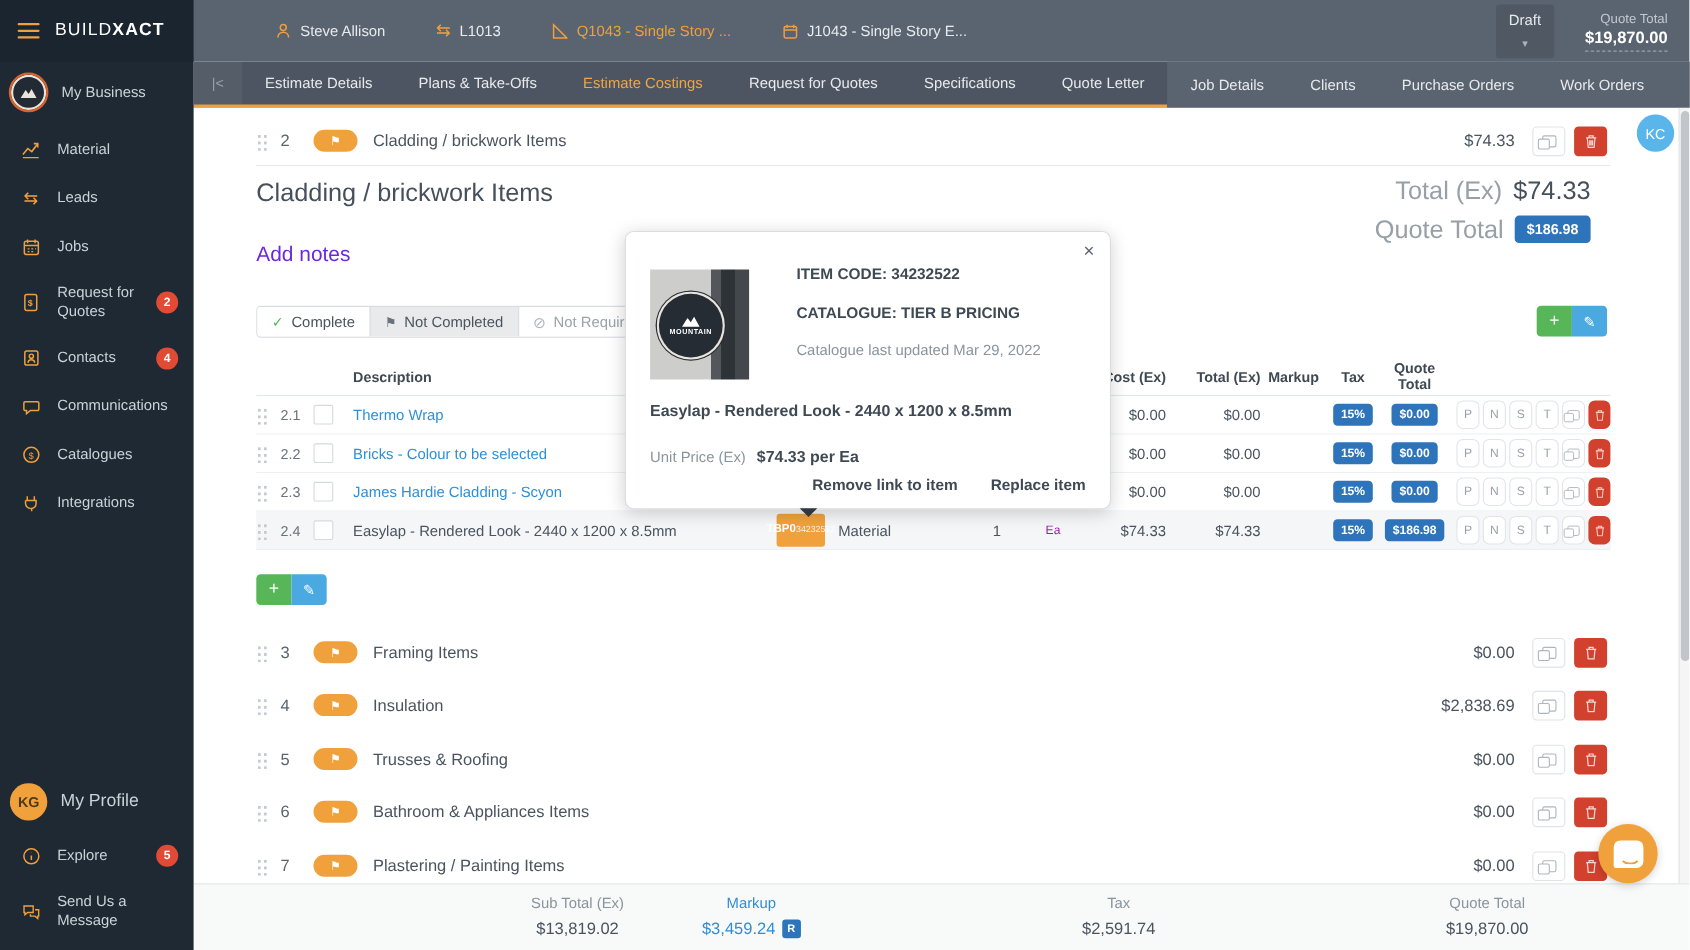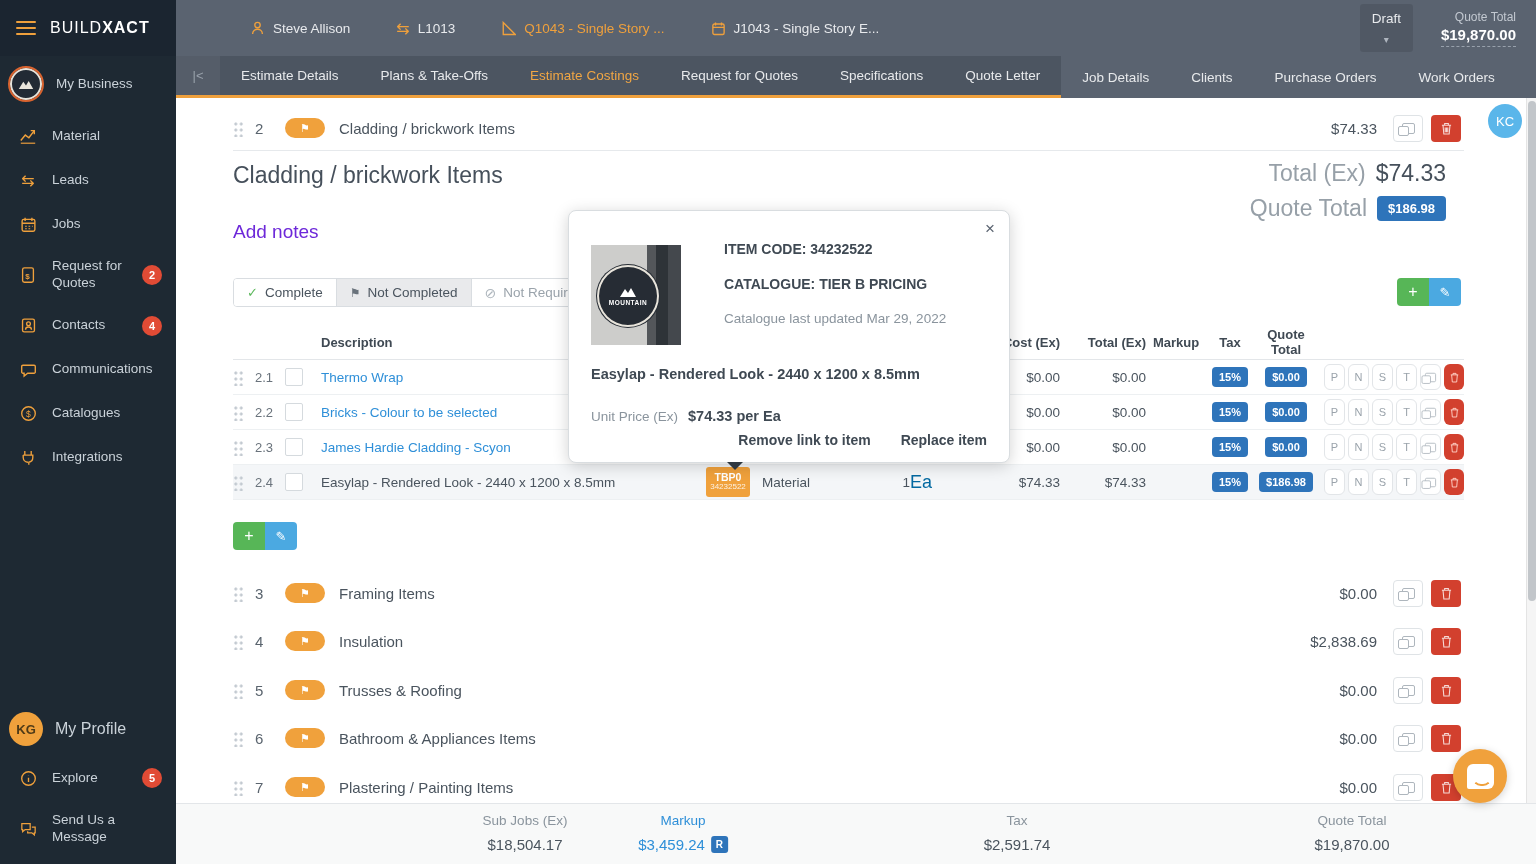--- a/index.html
+++ b/index.html
@@ -89,36 +89,36 @@
 
   
   .ttable { position:absolute; left:57px; top:228px; width:1231px; }
   .trow { display:flex; align-items:center; height:35px; border-bottom:1px solid #EDF0F2; }
   .trow.head { height:34px; border-bottom:1px solid #E3E6E9; }
   .trow.hl { background:#F4F6F8; }
   .c-drag{width:22px;display:flex;} .c-num{width:30px;font-size:13px;color:#6A737C;}
   .c-check{width:36px;} .c-desc{flex:1; font-size:13.5px; overflow:hidden; white-space:nowrap;}
   .c-tag{width:56px;} .c-type{width:100px;font-size:13.5px;color:#4A545E;}
   .c-qty{width:48px;text-align:right;font-size:13.5px;color:#4A545E;}
-  .c-uom{width:60px;font-size:18px;color:#0369a1;padding-right:6px;}
+  .c-uom{width:60px;text-align:right;font-size:11px;color:#a21caf;padding-right:6px;}
   .c-unit{width:90px;text-align:right;font-size:13.5px;color:#4A545E;}
   .c-total{width:86px;text-align:right;font-size:13.5px;color:#4A545E;}
   .c-markup{width:60px;text-align:center;}
   .c-tax{width:48px;display:flex;justify-content:center;}
   .c-quote{width:64px;display:flex;justify-content:center;}
   .c-act{width:146px;display:flex;gap:3px;justify-content:flex-end;align-items:center;}
   .hd { font-size:13px; color:#3F4953; font-weight:bold; }
   .hd-2l { line-height:1.15; text-align:center; }
   .checkbox { width:18px; height:18px; border:1px solid #D5DADE; border-radius:2px; background:#fff; cursor:pointer;}
   .desc-link { color:#2E8FD8; cursor:pointer; }
   .desc-plain { color:#4A545E; }
   .badge-sm { background:#2E74BA; color:#fff; font-size:11px; font-weight:bold; padding:4px 7px; border-radius:4px; cursor:pointer; white-space:nowrap;}
   .act-btn { width:21px; height:26px; border:1px solid #E2E5E8; border-radius:6px; background:#fff; font-size:11px; color:#9AA3AB; cursor:pointer; display:flex; align-items:center; justify-content:center; font-family:"Liberation Sans",sans-serif;}
   .act-del { width:20px; height:26px; border:none; border-radius:6px; background:#D2402E; cursor:pointer; display:flex; align-items:center; justify-content:center;}
-  .item-tag { width:44px; height:30px; background:#F0A13C; border-radius:3px; color:#fff; display:flex; flex-direction:column; align-items:center; justify-content:center; line-height:1.1; cursor:pointer;}
+  .item-tag { width:44px; height:30px; background:#F0A13C; border-radius:3px; color:#fff; display:flex; flex-direction:row; align-items:center; justify-content:center; line-height:1.1; cursor:pointer;}
   .item-tag .t1 { font-size:10.5px; font-weight:bold; }
   .item-tag .t2 { font-size:8px; color:rgba(255,255,255,.85); }
 
   
   .popup { position:absolute; left:392px; top:112px; width:442px; height:253px; background:#fff; border:1px solid #D9DDE0; border-radius:8px; box-shadow:0 3px 16px rgba(0,0,0,.18); z-index:40; }
   .popup-close { position:absolute; top:8px; right:14px; font-size:17px; color:#5A6370; cursor:pointer; }
   .popup-img { position:absolute; left:22px; top:34px; width:90px; height:100px; background:linear-gradient(90deg,#CDCDCB 0 62%, #53565A 62% 72%, #2E3338 72% 86%, #44484D 86% 100%); }
   .popup-logo { position:absolute; left:6px; top:20px; width:62px; height:62px; border-radius:50%; background:#262C34; box-shadow:inset 0 0 0 2px #E8E4DB, 0 0 0 1px #262C34; display:flex; flex-direction:column; align-items:center; justify-content:center; gap:1px;}
   .popup-logo .lg-txt { color:#fff; font-size:6.5px; font-weight:bold; letter-spacing:.5px; }
   .popup-meta { position:absolute; left:155px; top:30px; }
@@ -703,22 +703,22 @@
         </div>
         <div class="popup-actions">
           <span>Remove link to item</span>
           <span>Replace item</span>
         </div>
         <div class="popup-arrow"></div>
       </div>
 
       <div class="footerbar">
         <div class="f-col" style="left:349px;">
-          <div class="f-label">Sub Jobs (Ex)</div>
-          <div class="f-value">$18,504.17</div>
+          <div class="f-label">Sub Total (Ex)</div>
+          <div class="f-value">$13,819.02</div>
         </div>
         <div class="f-col" style="left:507px;">
           <div class="f-label link">Markup</div>
           <div class="f-value blue">
             <span>$3,459.24</span>
             <span class="r-badge">R</span>
           </div>
         </div>
         <div class="f-col" style="left:841px;">
           <div class="f-label">Tax</div>

